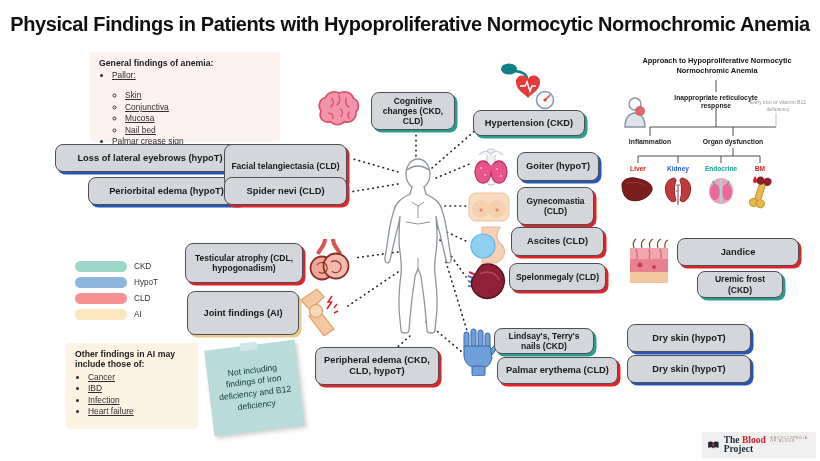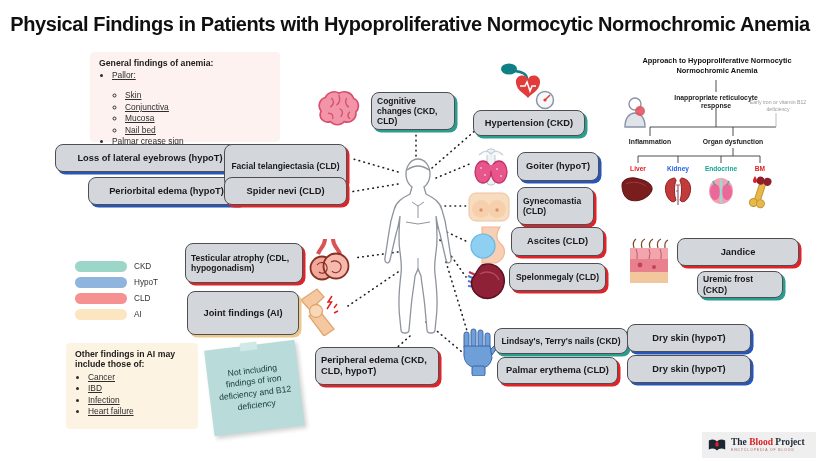--- a/index.html
+++ b/index.html
@@ -4,21 +4,21 @@
 <style>
   html,body{margin:0;padding:0;background:#fff;}
   #canvas{position:relative;width:820px;height:461px;background:#ffffff;
           font-family:"Liberation Sans",sans-serif;overflow:hidden;}
   .abs{position:absolute;}
   
   .title{position:absolute;top:13px;left:0;width:100%;text-align:center;
          font-size:20px;font-weight:bold;color:#101010;letter-spacing:-0.4px;}
   
   .fbox{position:absolute;background:#d3d7dc;border:1.2px solid #4d4f52;border-radius:8px;
-        display:flex;align-items:center;justify-content:center;
+        display:flex;align-items:center;justify-content:center;text-align:center;
         font-weight:bold;font-size:9.3px;line-height:1.18;color:#17181a;
         padding:2px 5px;box-sizing:border-box;}
   .fbox.sm{font-size:8.5px;}
   .cat-ckd{box-shadow:2.5px 2.5px 0 #2a9d8f;}
   .cat-hypot{box-shadow:2.5px 2.5px 0 #2855b8;}
   .cat-cld{box-shadow:2.5px 2.5px 0 #e02328;}
   .cat-ai{box-shadow:2.5px 2.5px 0 #ecc98a;}
   
   .infobox{position:absolute;border-radius:4px;font-size:8.4px;color:#2e2e2e;
            padding:6px 9px;box-sizing:border-box;}
@@ -44,21 +44,21 @@
               text-align:center;line-height:1.25;}
   .appr .note{position:absolute;font-size:5.2px;color:#9a9a9a;text-align:center;line-height:1.3;}
   .appr .leaf{position:absolute;font-size:6.6px;font-weight:bold;text-align:center;}
   
   .footer{position:absolute;bottom:9px;left:0;width:100%;text-align:center;
           font-size:8.8px;font-style:italic;color:#1a1a1a;}
   .footer b{font-weight:bold;}
   
   .logo{position:absolute;left:702px;top:432px;width:114px;height:26px;background:#efefef;
         display:flex;align-items:center;gap:4px;padding:0 5px;box-sizing:border-box;}
-  .logo-text{display:flex;flex-direction:column;line-height:1;}
+  .logo-text{display:flex;flex-direction:row;line-height:1;}
   .logo-line{font-family:"Liberation Serif",serif;font-size:9.5px;font-weight:bold;color:#1d2733;}
   .logo-line .red{color:#d62027;}
   .logo-sub{font-size:3.4px;letter-spacing:0.9px;color:#a06a66;margin-top:1.5px;}
   svg{display:block;}
 </style>
 </head>
 <body>
 
 <div id="canvas">
 
@@ -220,21 +220,21 @@
     </div>
   <div class="fbox cat-cld sm" style="left:517px;top:187px;width:77px;height:38px">
       <span>Gynecomastia (CLD)</span>
     </div>
   <div class="fbox cat-cld" style="left:511px;top:227px;width:93px;height:29px">
       <span>Ascites (CLD)</span>
     </div>
   <div class="fbox cat-cld sm" style="left:509px;top:263px;width:97px;height:28px">
       <span>Spelonmegaly (CLD)</span>
     </div>
-  <div class="fbox cat-ckd sm" style="left:494px;top:328px;width:134px;height:26px">
+  <div class="fbox cat-ckd sm" style="left:494px;top:328px;width:100px;height:26px">
       <span>Lindsay's, Terry's  nails (CKD)</span>
     </div>
   <div class="fbox cat-cld" style="left:677px;top:238px;width:122px;height:28px">
       <span>Jandice</span>
     </div>
   <div class="fbox cat-cld" style="left:497px;top:357px;width:121px;height:27px">
       <span>Palmar erythema (CLD)</span>
     </div>
   <div class="fbox cat-ckd sm" style="left:697px;top:271px;width:86px;height:27px">
       <span>Uremic frost (CKD)</span>

